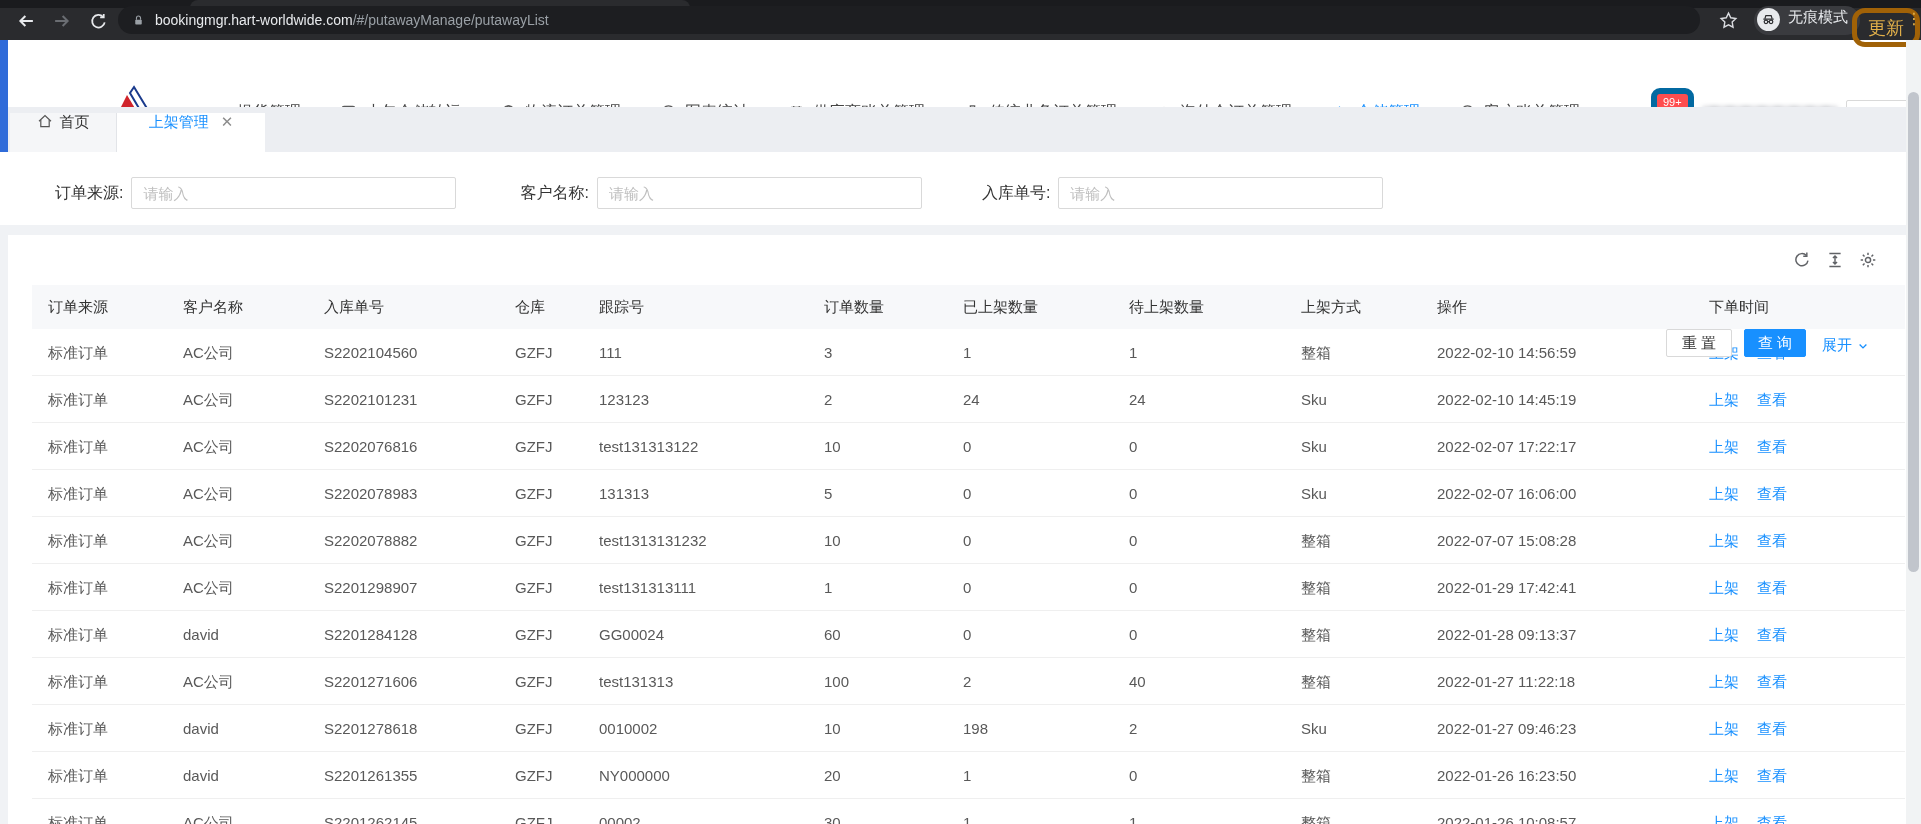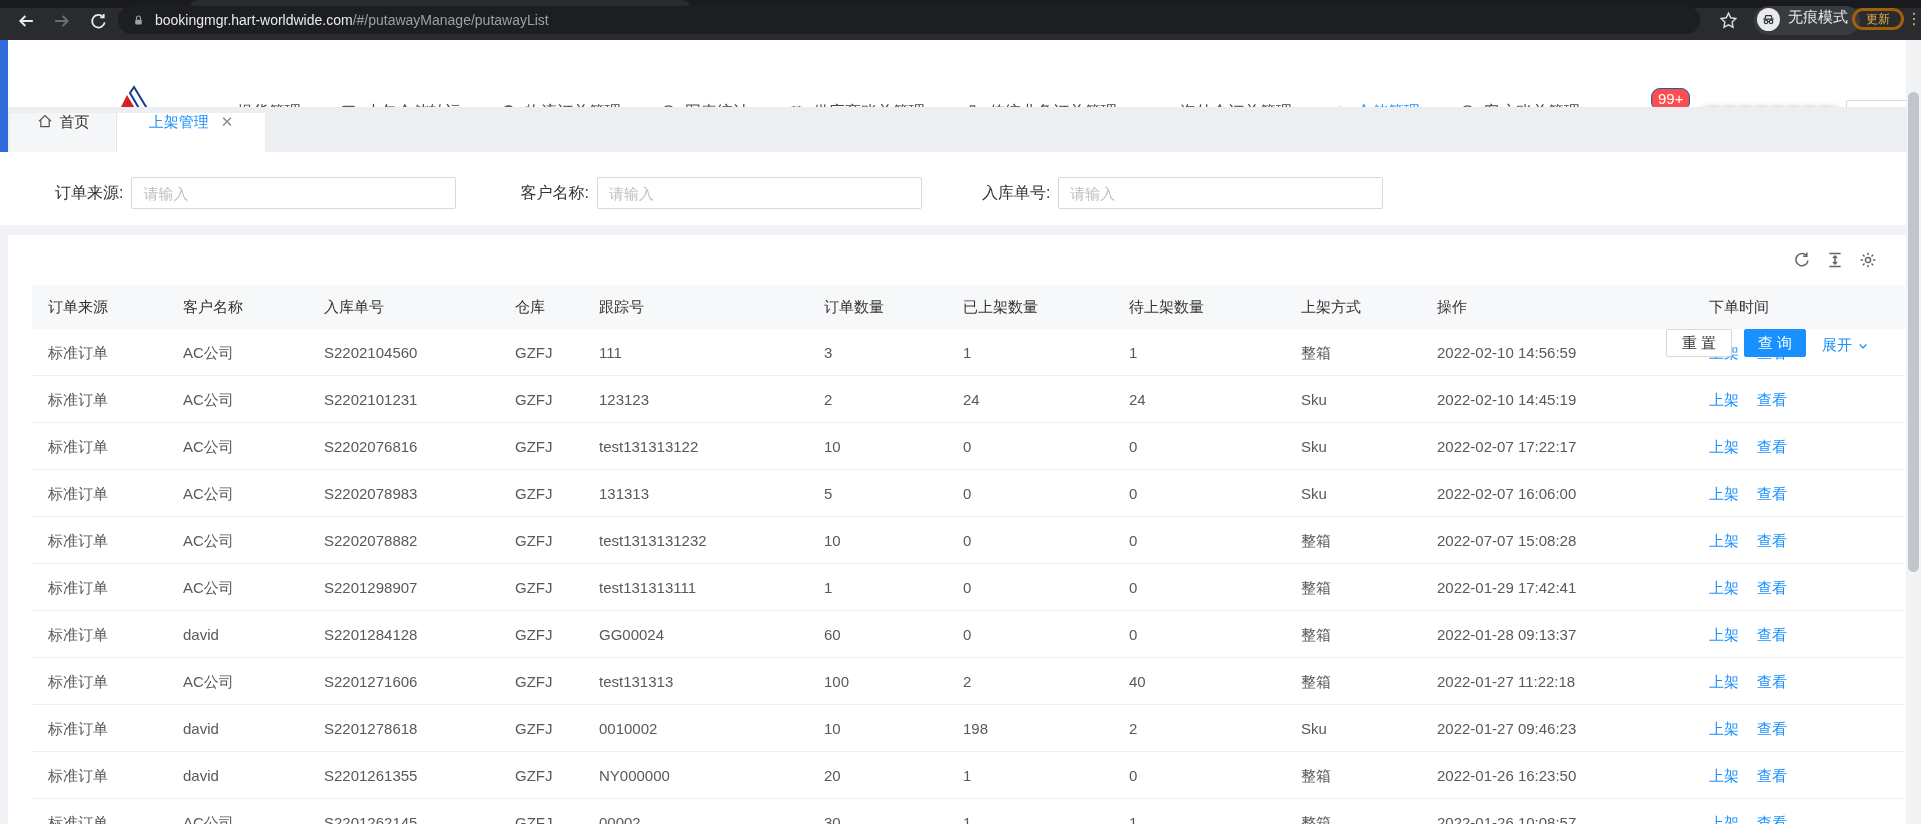--- a/index.html
+++ b/index.html
@@ -18,39 +18,39 @@
   .omnibox { position:absolute; left:118px; top:6px; width:1582px; height:28px; background:#1d1e21;
     border-radius:14px; display:flex; align-items:center; padding-left:14px; }
   .omnibox .url { font-size:14px; margin-left:10px; white-space:nowrap; }
   .url .dom { color:#e8eaed; }
   .url .path { color:#9aa0a6; }
   .incog-pill { position:absolute; left:1754px; top:6px; height:29px; background:#3a3b3f; border-radius:15px;
     display:flex; align-items:flex-start; padding:2px 12px 2px 3px; }
   .incog-circle { width:23px; height:23px; border-radius:50%; background:#e8eaed; color:#2a2b2e;
     display:flex; align-items:center; justify-content:center; margin-right:8px; }
   .incog-label { color:#e8eaed; font-size:15px; }
-  .update-btn { position:absolute; left:1852px; top:8px; height:22px; padding:0 11px; background:transparent;
-    border:3px solid #a16207; border-radius:13px; color:#e2b04a; font-size:12px; cursor:pointer;
+  .update-btn { position:absolute; left:1852px; top:8px; height:39px; padding:0 11px; background:transparent;
+    border:5px solid #a16207; border-radius:13px; color:#e2b04a; font-size:18px; cursor:pointer;
     font-family:inherit; }
   .kebab { position:absolute; left:1906px; top:9px; color:#e2b04a; font-size:16px; letter-spacing:0; cursor:pointer; }
 
   
   .app-header { position:absolute; left:0; top:40px; width:100%; height:67px; background:#fff; z-index:5; }
   .blue-stripe { position:absolute; left:0; top:40px; width:8px; height:112px; background:#2f6bd9; z-index:8; }
   .logo { position:absolute; left:106px; top:45px; width:56px; height:46px; text-align:center; }
   .logo .logo-txt { font-size:8px; color:#1a3a8c; letter-spacing:1px; margin-top:1px; font-weight:bold; }
   .main-nav { position:absolute; left:212px; top:40px; height:67px; display:flex; align-items:stretch; gap:39px; }
   .nav-item { display:flex; align-items:center; gap:8px; font-size:16px; color:#444; cursor:pointer;
     border-bottom:2px solid transparent; white-space:nowrap; }
   .nav-item .icn { color:#595959; }
   .nav-item.active { color:#1890ff; border-bottom-color:#1890ff; }
   .nav-item.active .icn { color:#1890ff; }
   .bell-wrap { position:absolute; left:1660px; top:62px; width:24px; height:24px; color:#555; cursor:pointer; }
-  .badge { position:absolute; left:-9px; top:-14px; background:#ff4d4f; color:#fff; font-size:15px;
-    padding:2px 6px; border-radius:9px; border:1px solid #0369a1; line-height:1.1; }
+  .badge { position:absolute; left:-9px; top:-14px; background:#ff4d4f; color:#fff; font-size:11px;
+    padding:2px 6px; border-radius:9px; border:6px solid #0369a1; line-height:1.1; }
   .blur-name { position:absolute; left:1702px; top:66px; width:136px; height:19px; border-radius:2px;
     background:
       repeating-linear-gradient(90deg,#dcdde1 0 8px,#c9cbd0 8px 16px),
       repeating-linear-gradient(0deg,rgba(235,236,239,.8) 0 5px,rgba(205,207,212,.8) 5px 10px);
     filter:blur(2px); }
   .lang-btn { position:absolute; left:1846px; top:60px; height:31px; padding:0 12px; background:#fff;
     border:1px solid #d9d9d9; border-radius:2px; font-size:15px; color:#444; cursor:pointer; font-family:inherit; }
 
   
   .tab-bar { position:absolute; left:0; top:107px; width:100%; height:45px; background:#eceef2;

